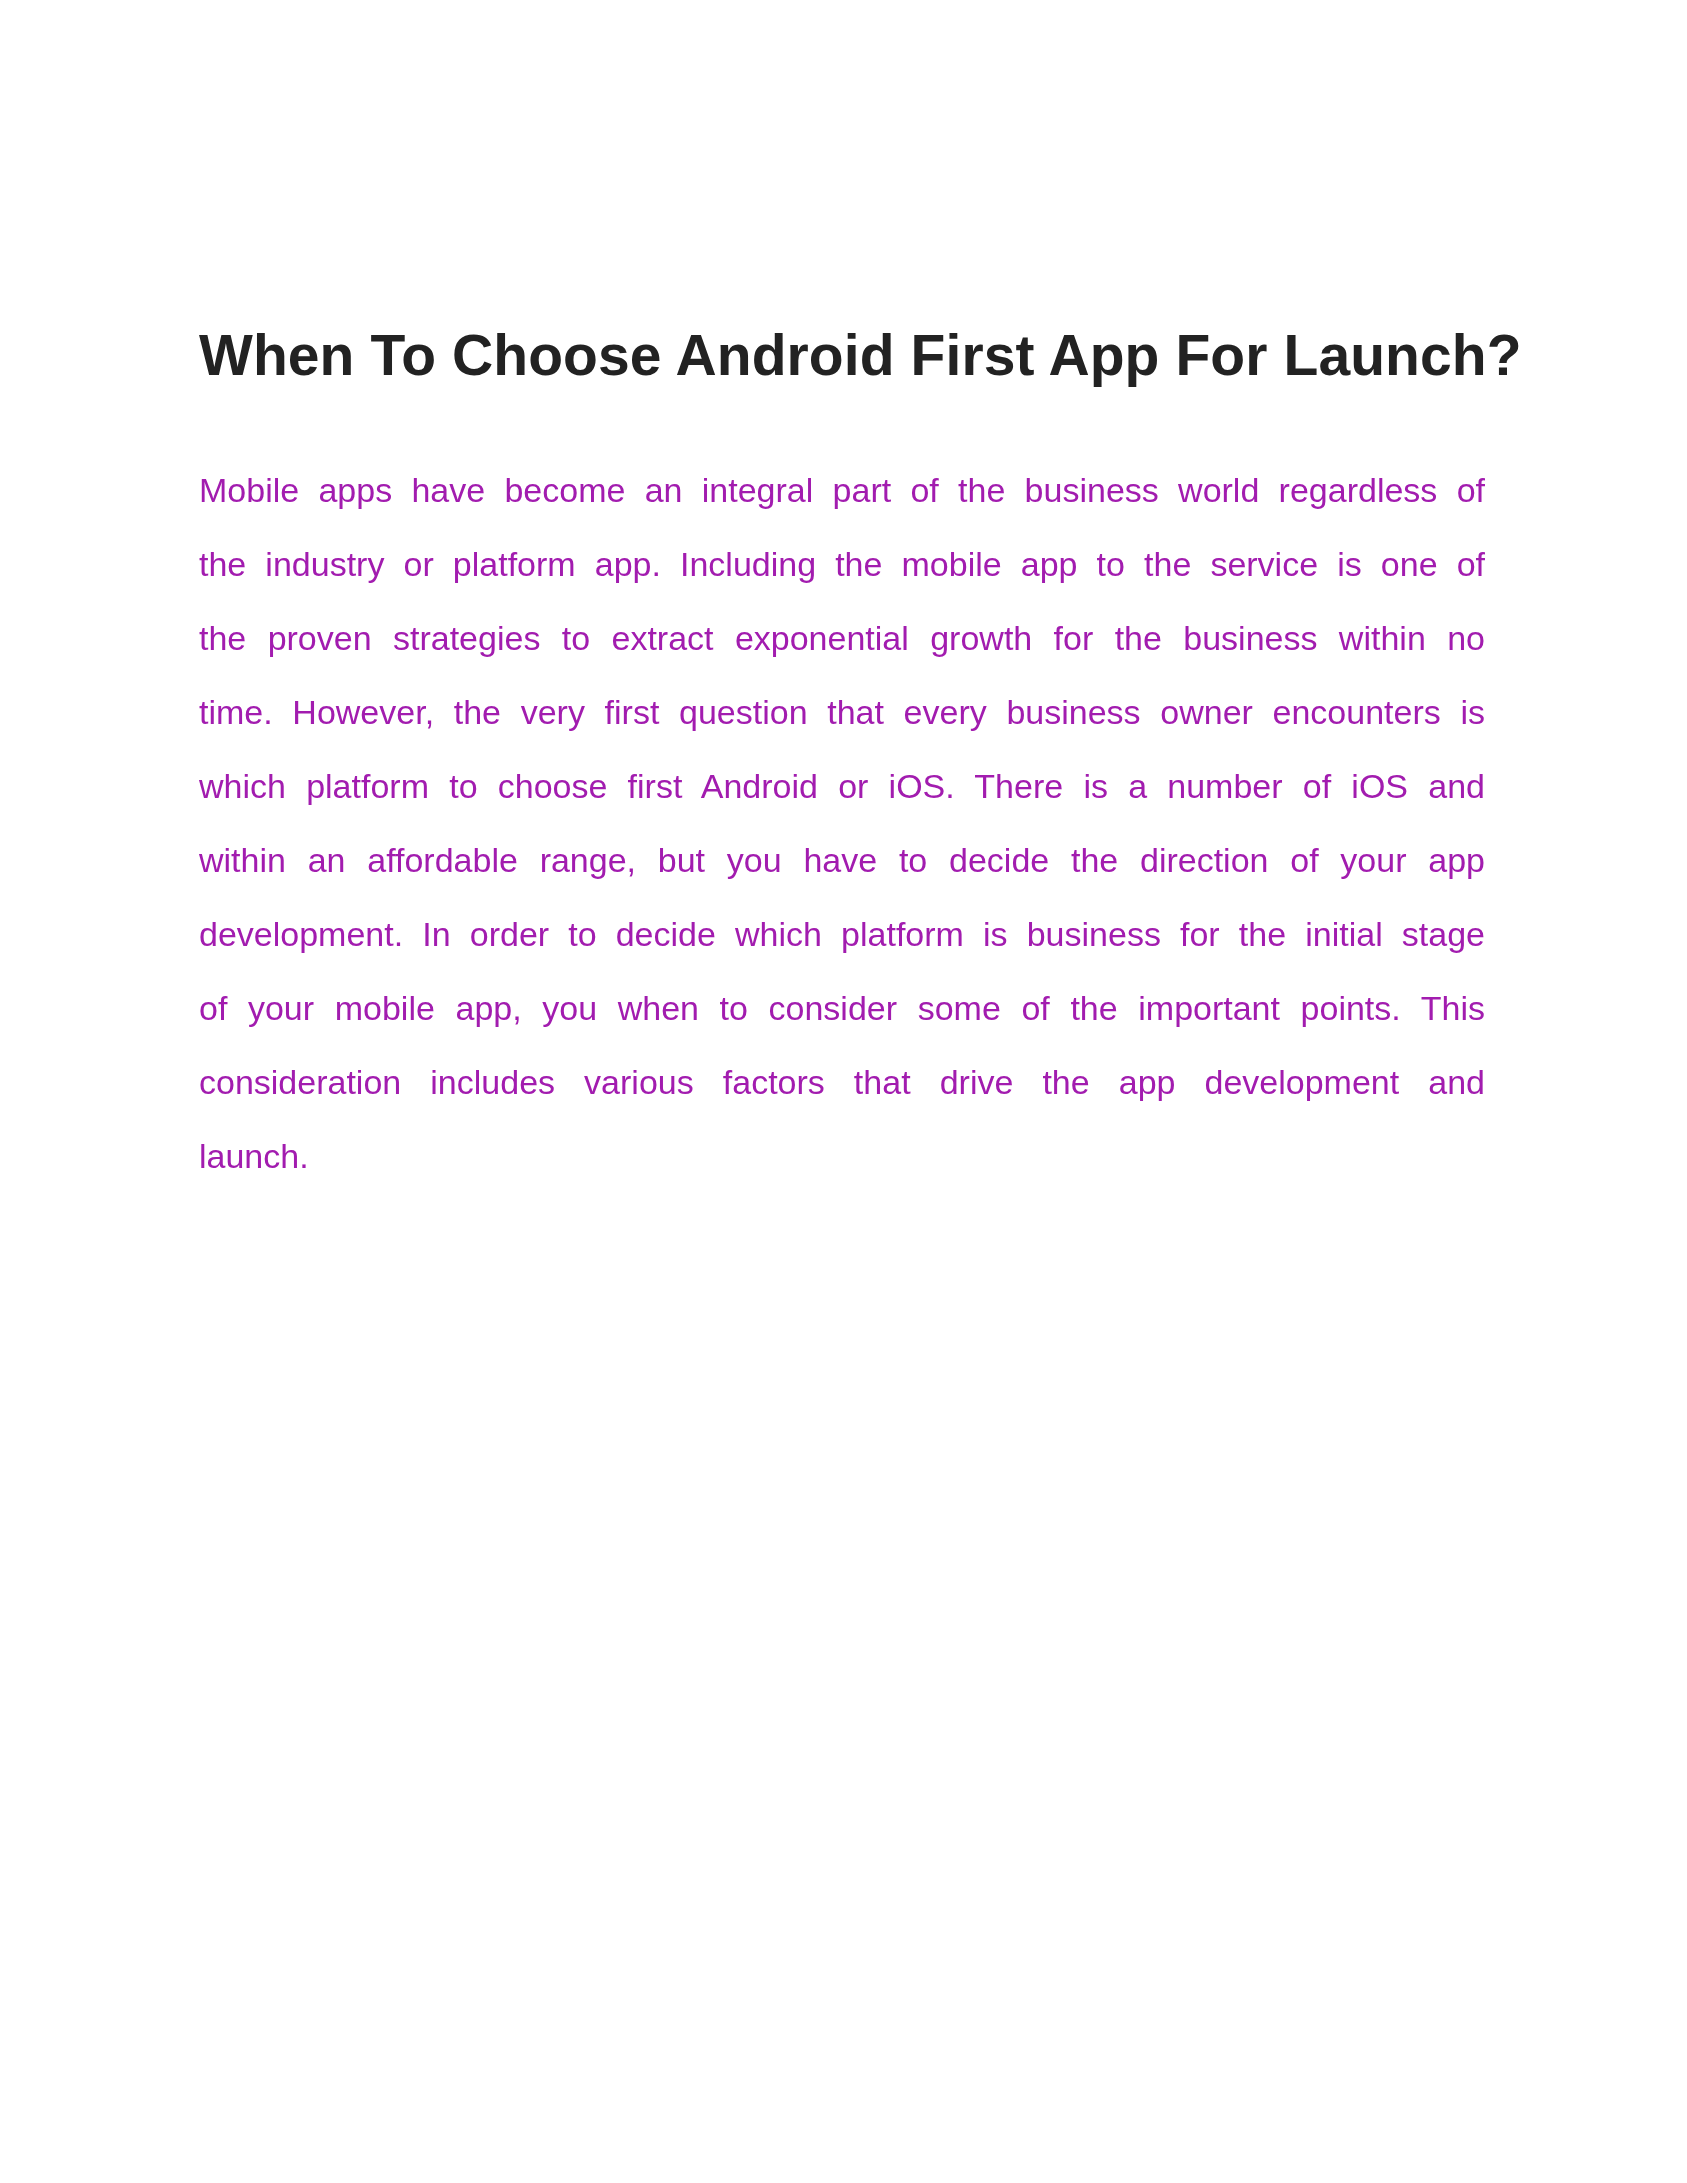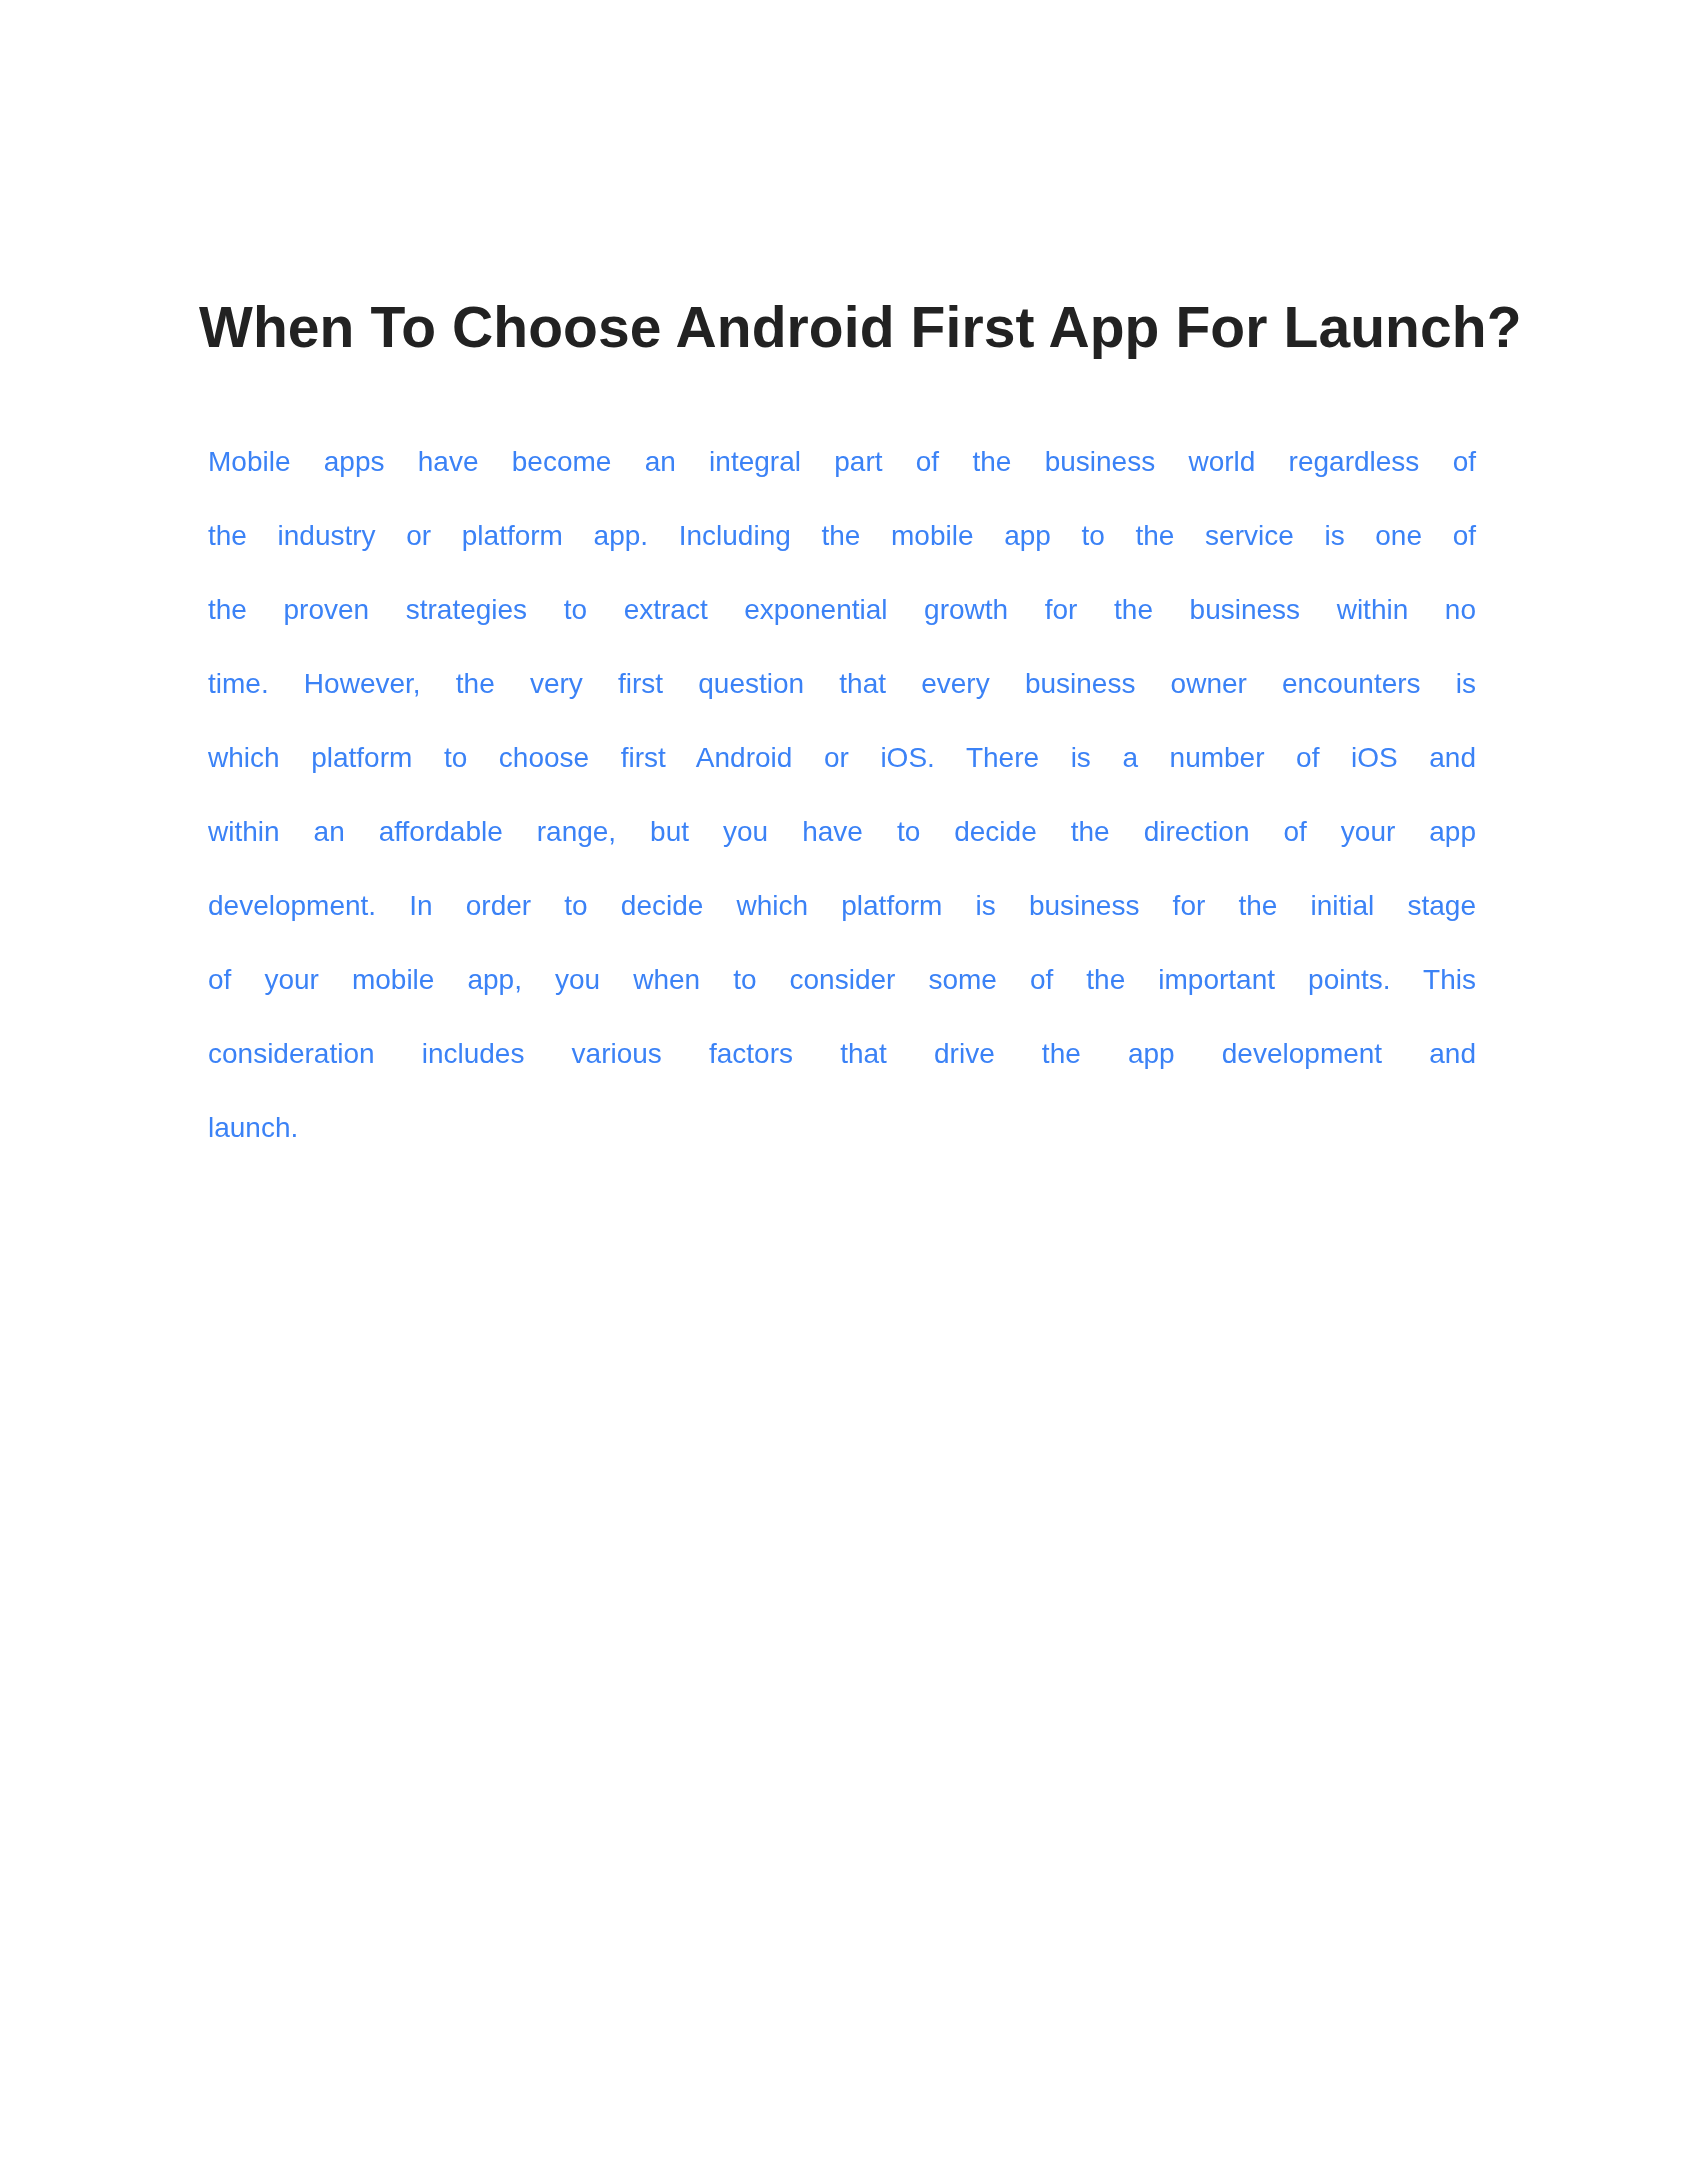--- a/index.html
+++ b/index.html
@@ -19,40 +19,40 @@
       position: absolute;
       left: 0;
       top: 0;
       width: 1687px;
       height: 2183px;
       background: #ffffff;
     }
     .content {
       position: absolute;
       left: 199px;
-      top: 288px;
+      top: 316px;
       width: 1286px;
     }
     .title {
       margin: 0;
       font-size: 57px;
       font-weight: bold;
       line-height: 79px;
       color: #222222;
       letter-spacing: 0.1px;
       white-space: nowrap;
     }
     .body-text {
-      margin: 9px;
+      margin: 0;
       margin-top: 58px;
-      font-size: 28px;
+      font-size: 34px;
       line-height: 74px;
       text-align: justify;
       text-align-last: left;
-      color: #3b82f6;
+      color: #a21caf;
     }
     .line {
       display: block;
       text-align: justify;
       text-align-last: justify;
       white-space: nowrap;
     }
     .line.last {
       text-align-last: left;
     }

